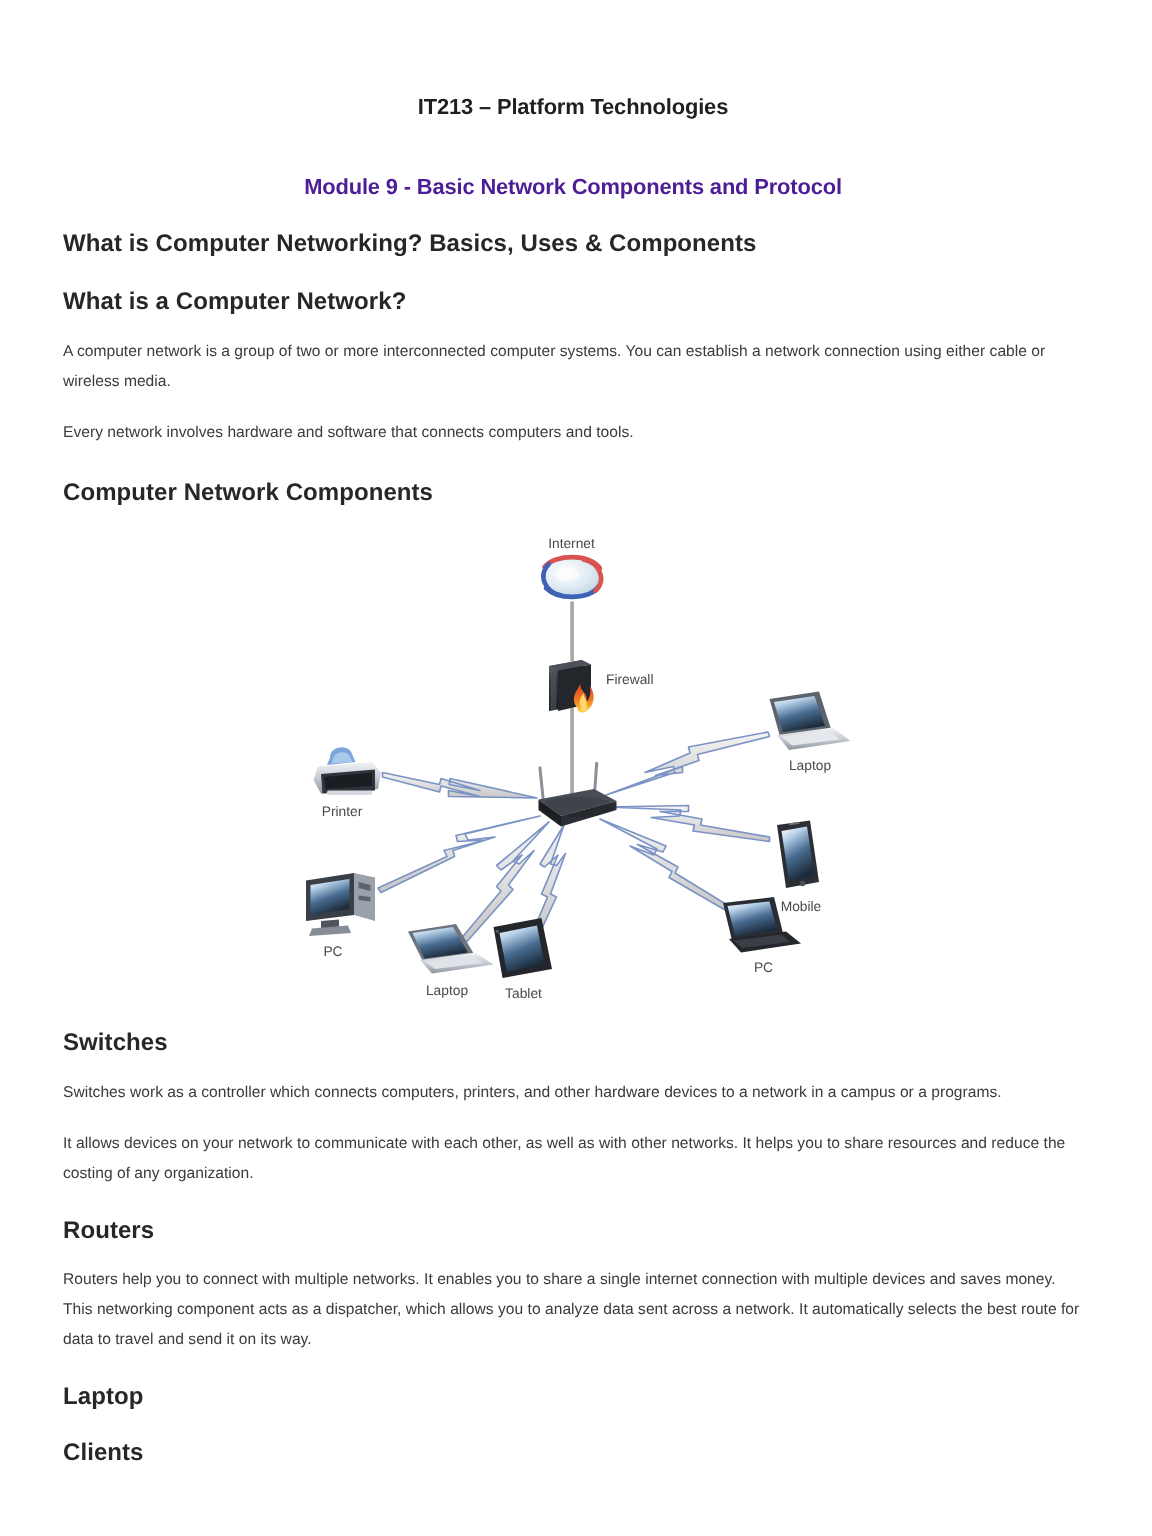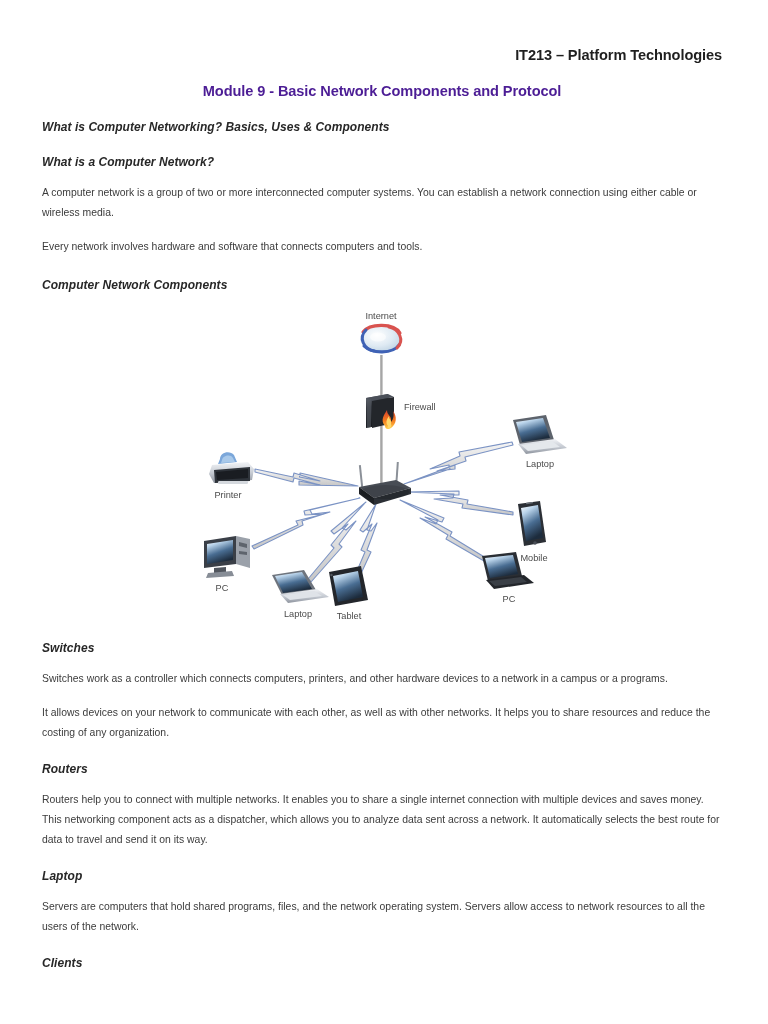--- a/index.html
+++ b/index.html
@@ -16,45 +16,44 @@
   }
   .page {
     position: relative;
     width: 768px;
     height: 1024px;
     background: #ffffff;
     box-sizing: border-box;
     padding: 0 46px 0 42px;
   }
   .doc-title {
-    text-align: right;
+    text-align: center;
     font-size: 14.6px;
     font-weight: bold;
     color: #1f1f1f;
-    margin: 0;
+    margin: 17px;
     padding-top: 47px;
     letter-spacing: -0.1px;
   }
   .doc-subtitle {
     text-align: center;
     font-size: 14.6px;
     font-weight: bold;
     color: #4c1d95;
     margin: 0;
     padding-top: 20px;
     letter-spacing: -0.1px;
   }
   .h-bold {
-    font-size: 12px;
+    font-size: 16px;
     font-weight: bold;
     color: #272727;
     margin: 0;
     padding-top: 21px;
     letter-spacing: 0.05px;
-    font-style: italic;
   }
   .h-bold.tight { padding-top: 19px; }
   p.body-text {
     font-size: 10.4px;
     font-weight: normal;
     color: #3b3b3b;
     margin: 0;
     padding-top: 14px;
     line-height: 1.92;
     letter-spacing: 0.02px;
@@ -283,17 +282,16 @@
 
 
   <h3 class="h-bold tight">Switches</h3>
   <p class="body-text">Switches work as a controller which connects computers, printers, and other hardware devices to a network in a campus or a programs.</p>
   <p class="body-text">It allows devices on your network to communicate with each other, as well as with other networks. It helps you to share resources and reduce the costing of any organization.</p>
 
   <h3 class="h-bold tight">Routers</h3>
   <p class="body-text">Routers help you to connect with multiple networks. It enables you to share a single internet connection with multiple devices and saves money. This networking component acts as a dispatcher, which allows you to analyze data sent across a network. It automatically selects the best route for data to travel and send it on its way.</p>
 
   <h3 class="h-bold tight">Laptop</h3>
-  <p class="body-text">Servers are computers that hold shared programs, files, and the network operating system. Servers allow access to network resources to all the users of the network.</p>
 
   <h3 class="h-bold tight">Clients</h3>
 
 </div>
 
 </body></html>

